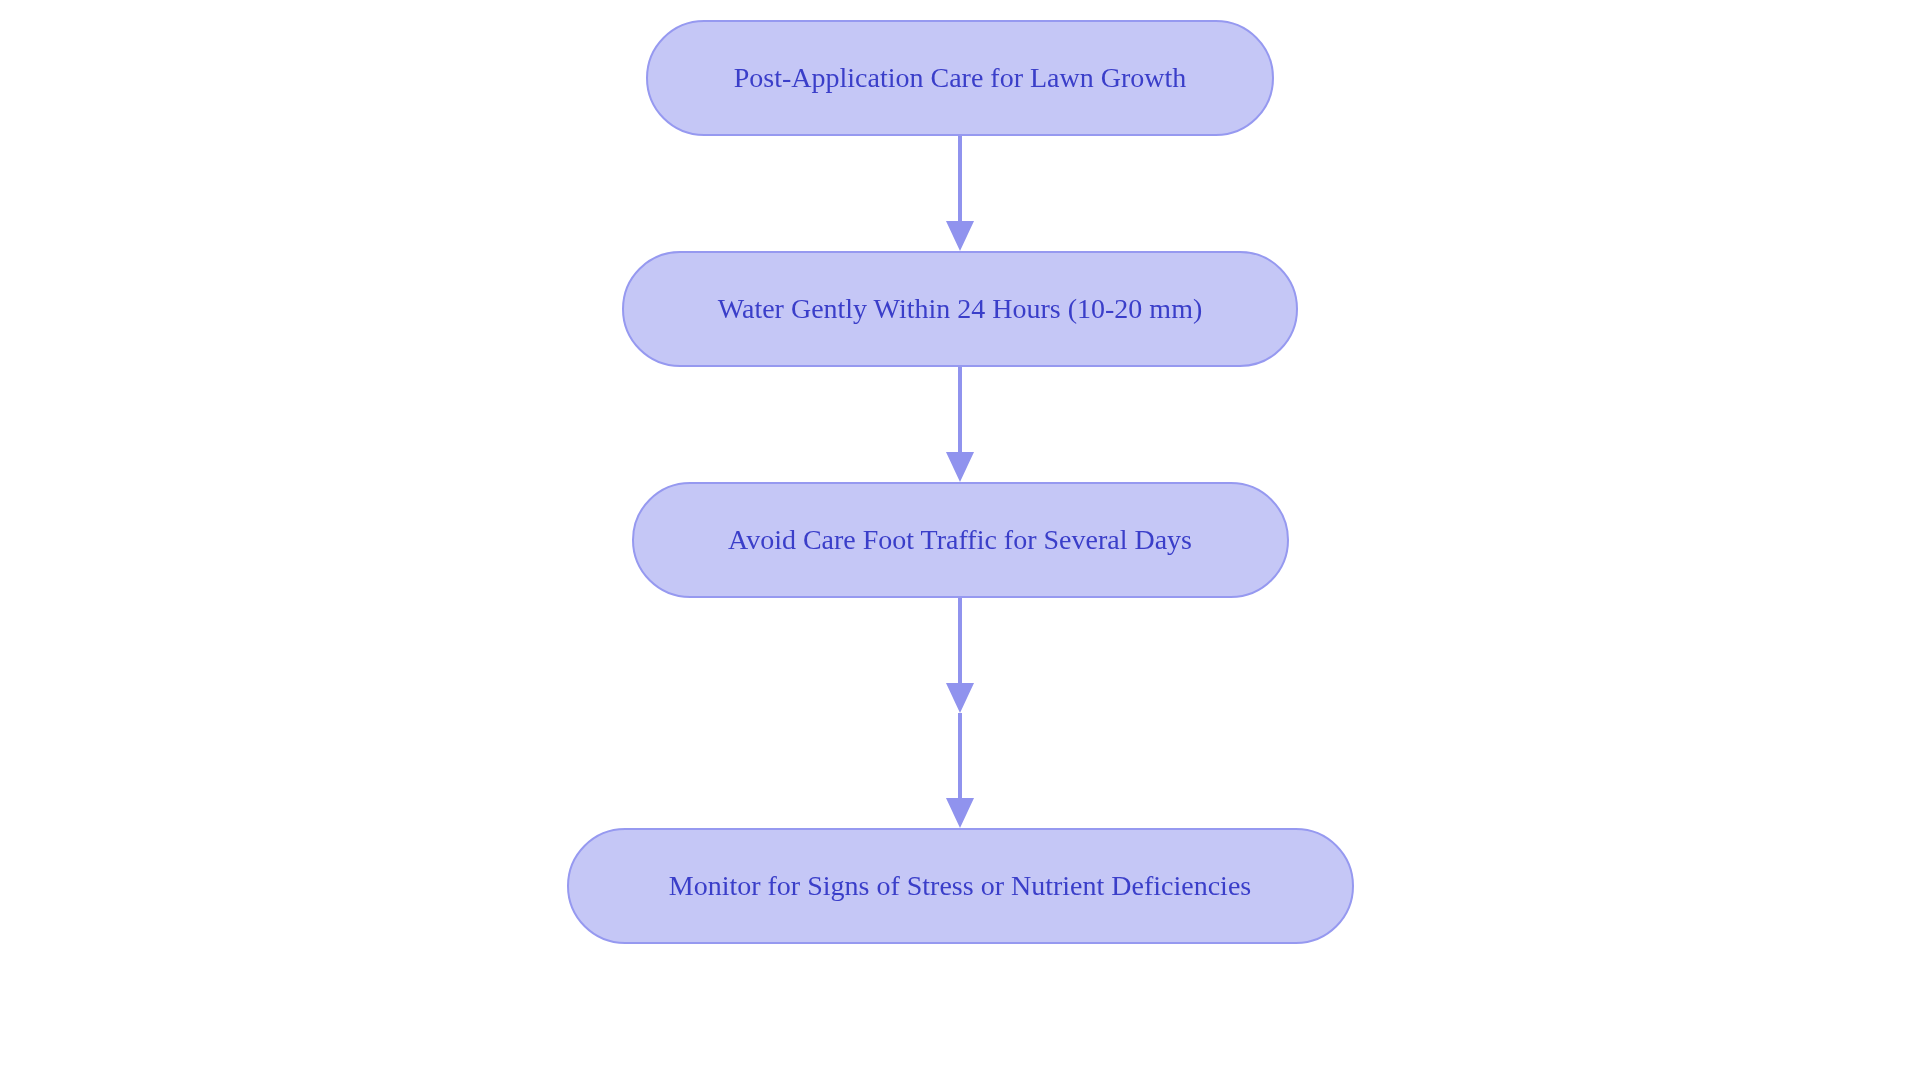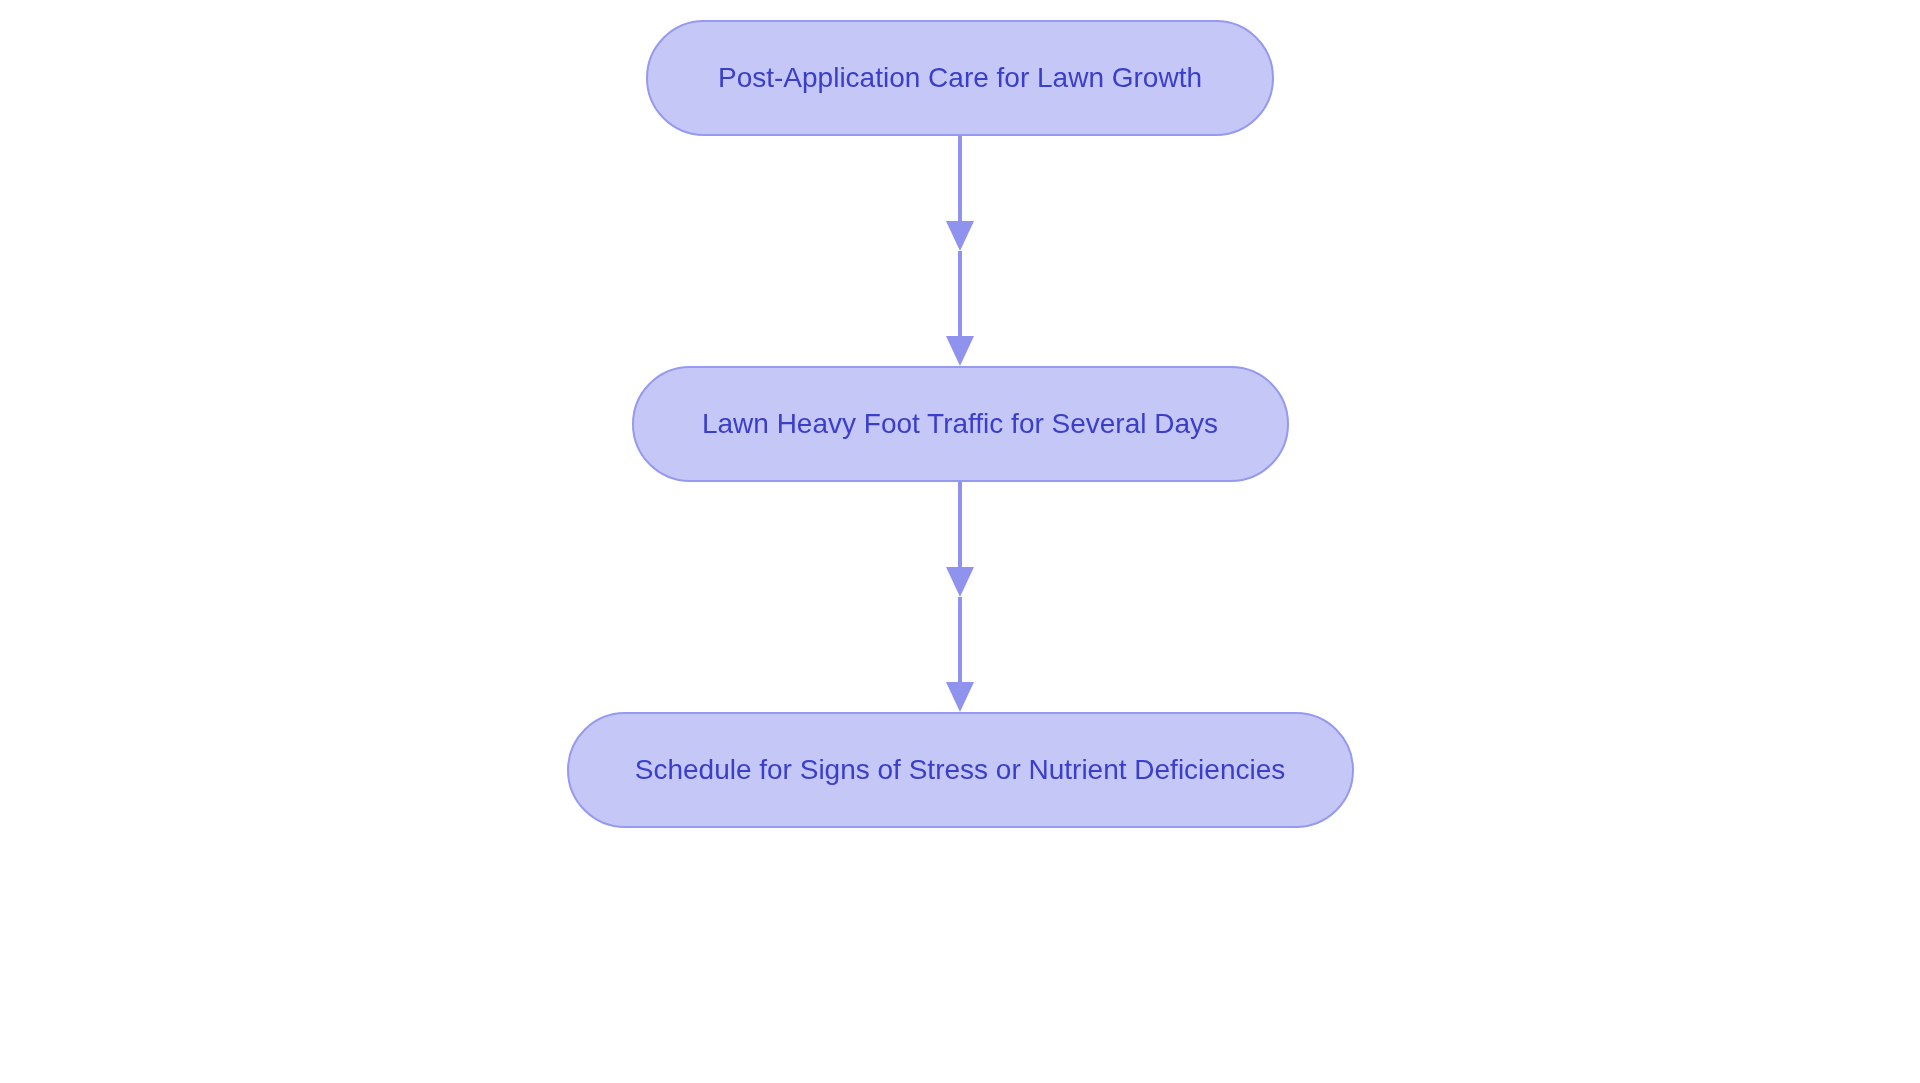--- a/index.html
+++ b/index.html
@@ -2,21 +2,21 @@
 <html style="--background: #ffffff; --node-fill: #c5c7f6; --node-border: #9699f0; --node-text: #3a3ec9; --arrow-color: #9093ee;"><head>
 <meta charset="utf-8">
 <style>
   :root {
     --background: #ffffff;
     --node-fill: #c5c7f6;
     --node-border: #9699f0;
     --node-text: #3a3ec9;
     --arrow-color: #9093ee;
   }
-  * { margin: 0; padding: 0; box-sizing: border-box; }
+  * { margin: 0; padding: 0; box-sizing: border-box; font-family: Liberation Serif, serif; }
   html, body {
     background: var(--background);
     font-family: "Liberation Sans", "DejaVu Sans", sans-serif;
   }
   .canvas {
     position: relative;
     width: 1920px;
     height: 1083px;
     background: var(--background);
     overflow: hidden;
@@ -81,39 +81,42 @@
 
     <div class="node node-1">
       <span class="node-label">Post-Application Care for Lawn Growth</span>
     </div>
 
     <div class="arrow">
       <div class="arrow-line"></div>
       <div class="arrow-head"></div>
     </div>
 
+    <div class="node node-2">
+      <span class="node-label">Water Gently Within 24 Hours (10-20 mm)</span>
+    </div>
 
     <div class="arrow">
       <div class="arrow-line"></div>
       <div class="arrow-head"></div>
     </div>
 
     <div class="node node-3">
-      <span class="node-label">Lawn Heavy Foot Traffic for Several Days</span>
+      <span class="node-label">Avoid Care Foot Traffic for Several Days</span>
     </div>
 
     <div class="arrow">
       <div class="arrow-line"></div>
       <div class="arrow-head"></div>
     </div>
 
 
     <div class="arrow">
       <div class="arrow-line"></div>
       <div class="arrow-head"></div>
     </div>
 
     <div class="node node-5">
-      <span class="node-label">Schedule for Signs of Stress or Nutrient Deficiencies</span>
+      <span class="node-label">Monitor for Signs of Stress or Nutrient Deficiencies</span>
     </div>
 
   </div>
 </div>
 
 </body></html>

